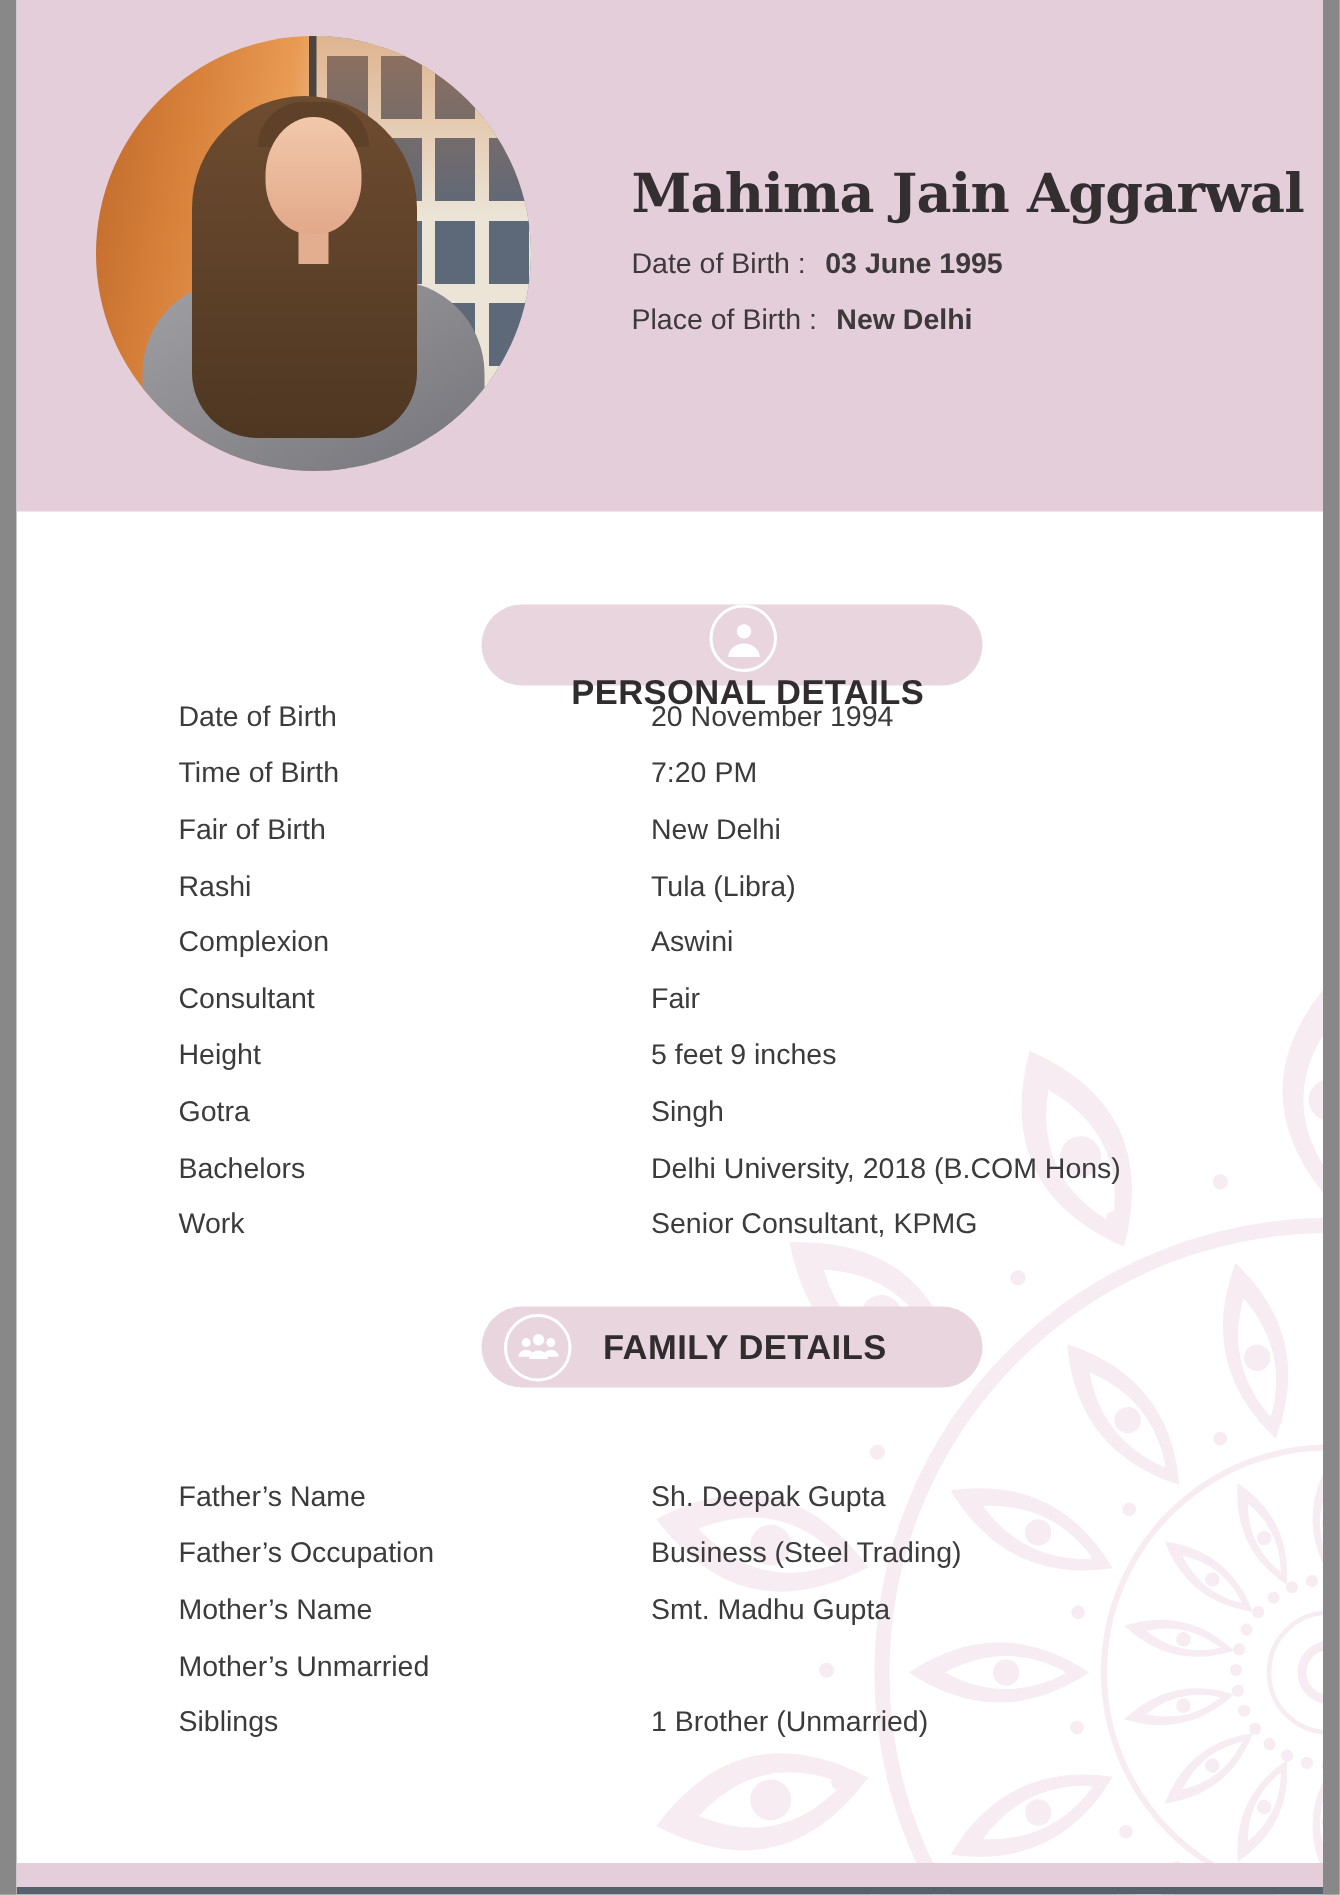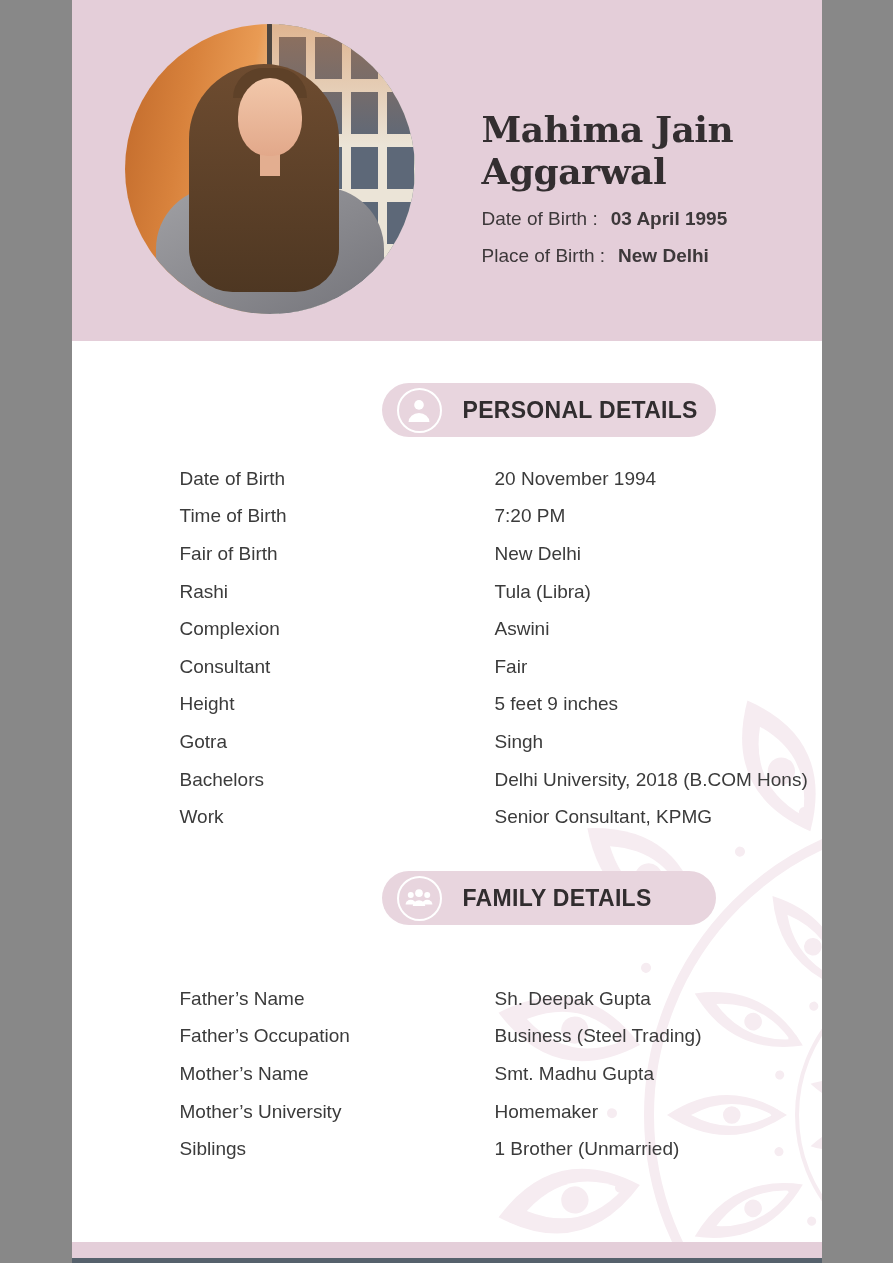--- a/index.html
+++ b/index.html
@@ -1,17 +1,17 @@
 <!DOCTYPE html>
 <html style="--header-pink: #e4ced9; --pill-pink: #e8d5de; --mandala-pink: #f6ecf1; --text-dark: #3c3c3c; --title-dark: #332e30; --footer-edge: #56616c;"><head>
 <meta charset="utf-8">
 <style>
   html,body { margin:0; padding:0; background:#888; }
   .page {
-    position:relative; width:750px; height:1263px; margin:0 auto;
+    position:relative; width:871px; height:1263px; margin:0 auto;
     background:#ffffff; overflow:hidden;
     font-family:"Liberation Sans", sans-serif;
     color:var(--text-dark, #3c3c3c);
   }
 
   
   .header-band {
     position:absolute; top:0; left:0; width:100%; height:341px;
     background:var(--header-pink, #e4ced9); z-index:1;
   }
@@ -70,21 +70,21 @@
   .birth-rows { margin-top:16px; }
   .birth-row { font-size:19px; margin-top:15px; color:#3d383a; }
   .birth-row .b-label { }
   .birth-row .b-value { margin-left:13px; font-weight:700; }
 
   
   .pill {
     position:absolute; left:310px; width:334px; height:54px; border-radius:27px;
     background:var(--pill-pink, #e8d5de); display:flex; align-items:center; z-index:2;
   }
-  .pill.personal { top:383px; }
+  .pill.personal { top:403px;flex-direction:column; }
   .pill.family   { top:871px; }
   .pill-icon {
     flex:none; width:45px; height:45px; margin-left:15px; box-sizing:border-box;
     border:2.5px solid #ffffff; border-radius:50%;
     display:flex; align-items:center; justify-content:center; overflow:hidden;
   }
   .pill-icon svg { width:34px; height:34px; }
   .pill-title {
     margin-left:21px; font-size:23px; font-weight:700;
     letter-spacing:0.3px; color:#312d2f;
@@ -124,21 +124,21 @@
       <div class="neck"></div>
       <div class="fringe"></div>
       <div class="face"></div>
     </div>
 
     <div class="header-text">
       <h1 class="name">Mahima Jain Aggarwal</h1>
       <div class="birth-rows">
 
           <div class="birth-row">
-            <span class="b-label">Date of Birth :</span><span class="b-value">03 April 1995</span>
+            <span class="b-label">Date of Birth :</span><span class="b-value">03 June 1995</span>
           </div>
 
           <div class="birth-row">
             <span class="b-label">Place of Birth :</span><span class="b-value">New Delhi</span>
           </div>
         </div>
     </div>
   </div>
 
   <div class="mandala">
@@ -367,22 +367,21 @@
         <span class="label">Father’s Occupation</span>
         <span class="value">Business (Steel Trading)</span>
       </div>
 
       <div class="row">
         <span class="label">Mother’s Name</span>
         <span class="value">Smt. Madhu Gupta</span>
       </div>
 
       <div class="row">
-        <span class="label">Mother’s University</span>
-        <span class="value">Homemaker</span>
+        <span class="label">Mother’s Unmarried</span>
       </div>
 
       <div class="row">
         <span class="label">Siblings</span>
         <span class="value">1 Brother (Unmarried)</span>
       </div>
     </div>
 
   <div class="footer-strip"></div>
 </div>

